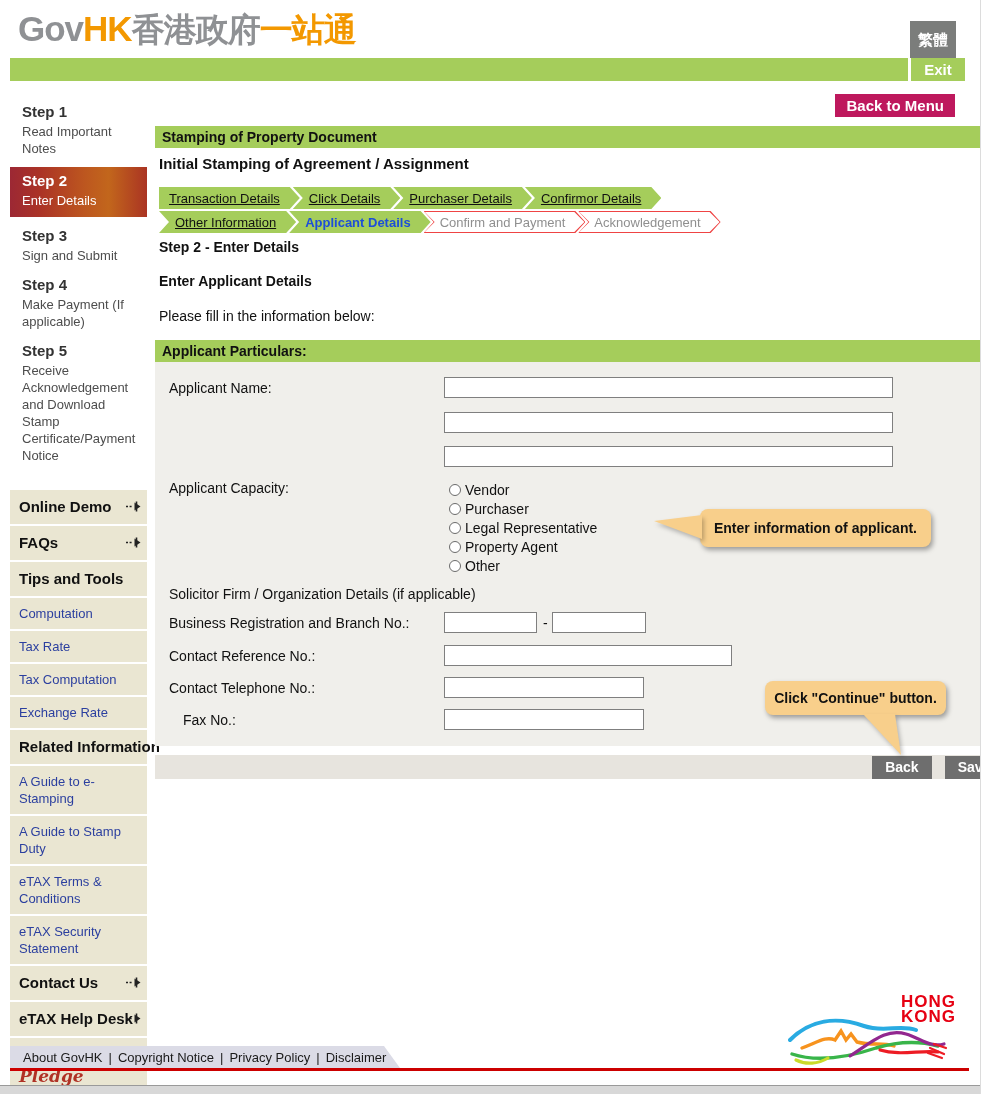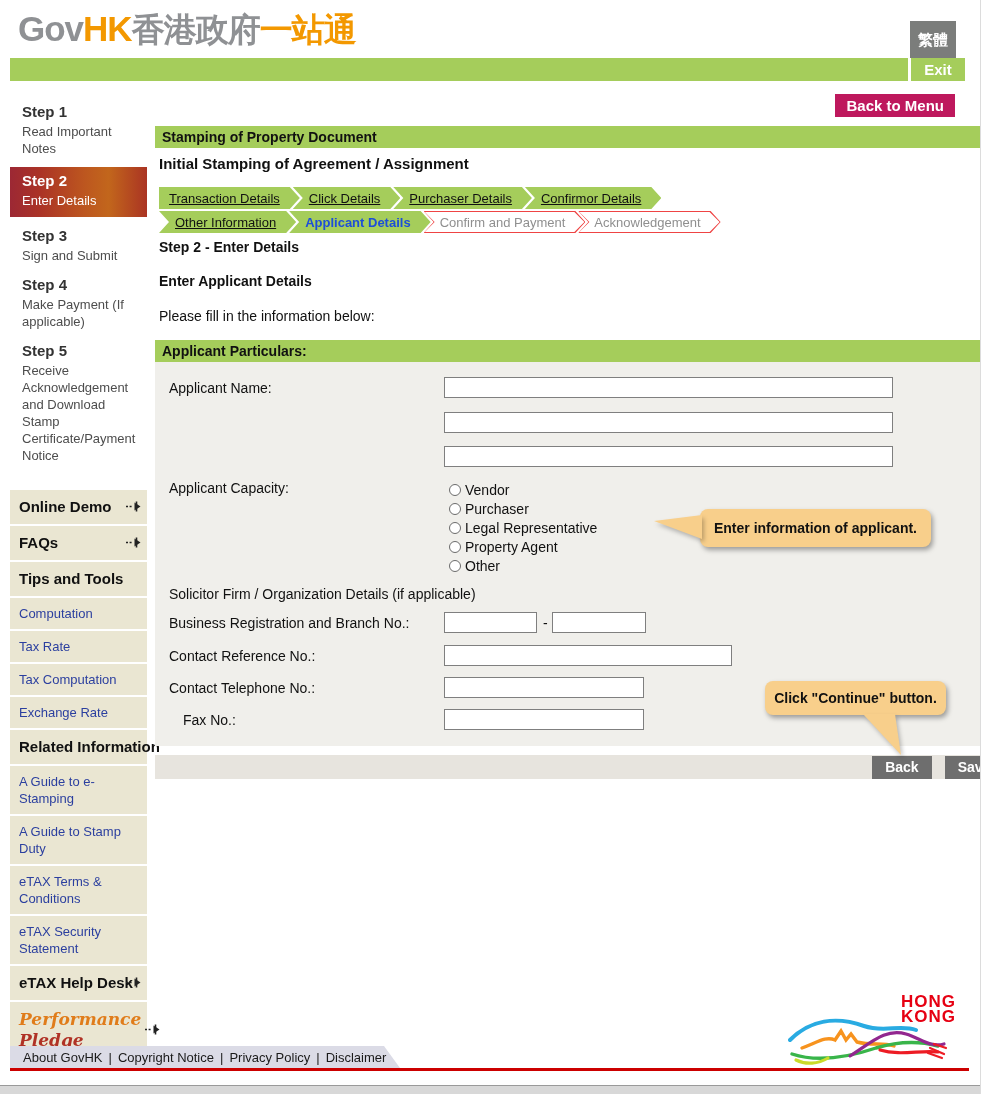--- a/index.html
+++ b/index.html
@@ -141,20 +141,28 @@
       <div class="menu-item lnk">Tax Computation</div>
       <div class="menu-item lnk">Exchange Rate</div>
       <div class="menu-item hdr">
         <span class="lbl">Related Information</span>
       </div>
       <div class="menu-item lnk">A Guide to e-Stamping</div>
       <div class="menu-item lnk">A Guide to Stamp Duty</div>
       <div class="menu-item lnk">eTAX Terms &amp; Conditions</div>
       <div class="menu-item lnk">eTAX Security Statement</div>
       <div class="menu-item hdr">
+        <span class="lbl">Contact Us</span>
+        <span class="ic"><svg width="15" height="11" viewBox="0 0 15 11">
+              <line x1="0" y1="5.5" x2="7" y2="5.5" stroke="#222" stroke-width="1.6" stroke-dasharray="2 1.6"></line>
+              <line x1="10.5" y1="0.5" x2="10.5" y2="10.5" stroke="#222" stroke-width="1.6"></line>
+              <path d="M8.5 1.5 L14.5 5.5 L8.5 9.5 Z" fill="#222"></path>
+            </svg></span>
+      </div>
+      <div class="menu-item hdr">
         <span class="lbl" style="max-width:92px;">eTAX Help Desk</span>
         <span class="ic"><svg width="15" height="11" viewBox="0 0 15 11">
               <line x1="0" y1="5.5" x2="7" y2="5.5" stroke="#222" stroke-width="1.6" stroke-dasharray="2 1.6"></line>
               <line x1="10.5" y1="0.5" x2="10.5" y2="10.5" stroke="#222" stroke-width="1.6"></line>
               <path d="M8.5 1.5 L14.5 5.5 L8.5 9.5 Z" fill="#222"></path>
             </svg></span>
       </div>
       <div class="menu-item hdr">
         <span class="pp">
           <span class="w1">Performance</span>

